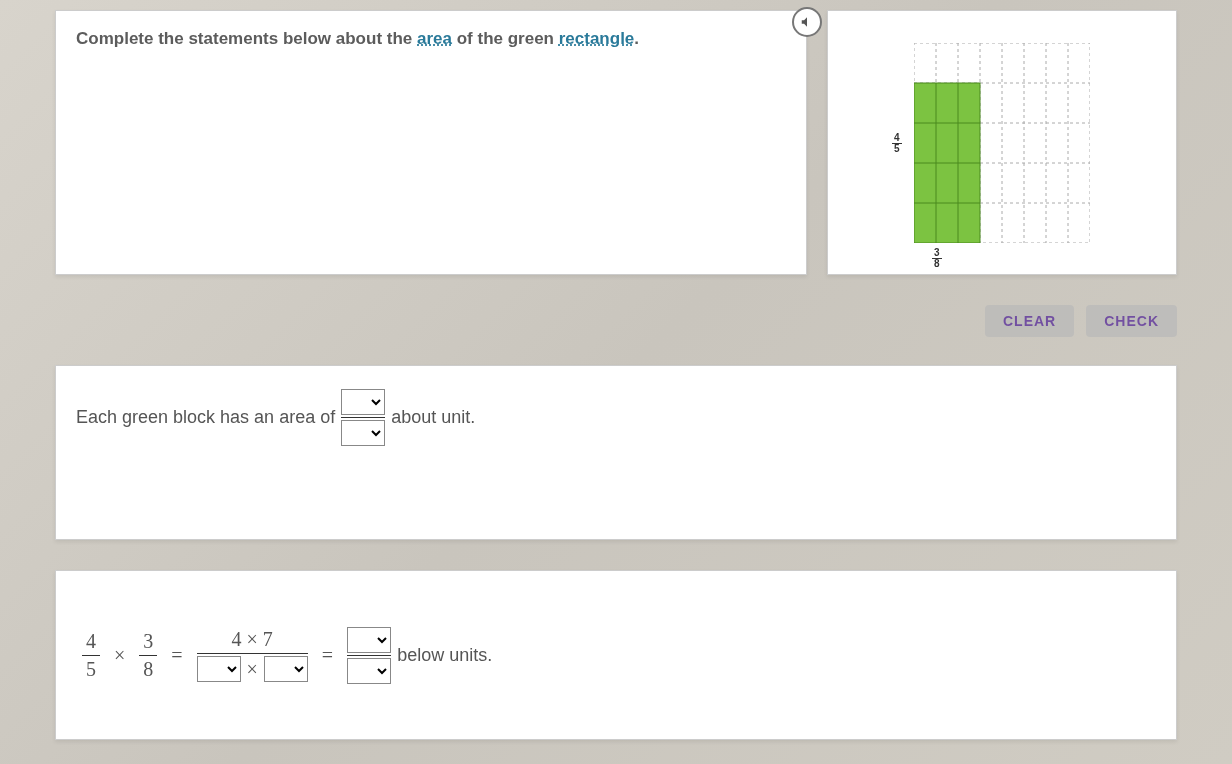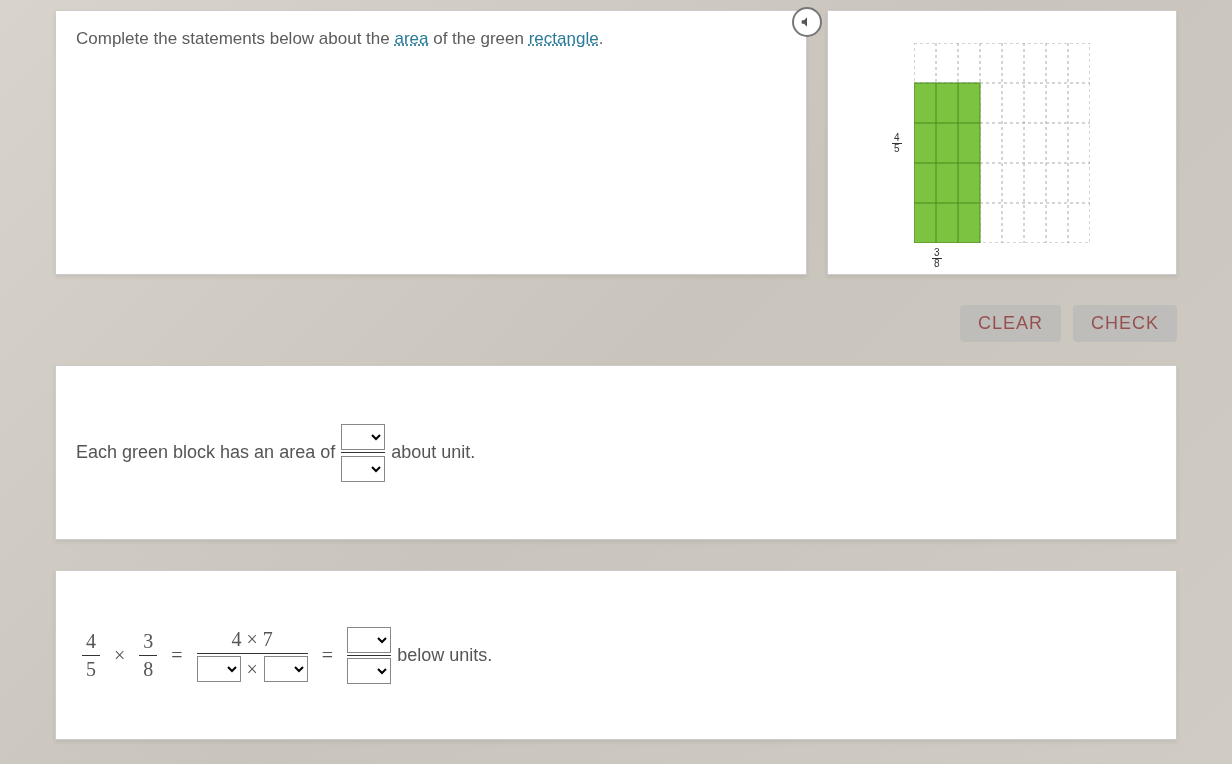--- a/index.html
+++ b/index.html
@@ -18,20 +18,21 @@
     box-shadow: 0 2px 4px rgba(0,0,0,0.08);
   }
   .top-row {
     position: absolute;
     top: 10px;
     left: 55px;
     right: 55px;
     height: 265px;
     display: flex;
     gap: 20px;
+    font-weight: bold;
   }
   .instruction-panel {
     flex: 1;
     padding: 18px 20px;
     font-size: 17px;
     color: #5c5c5c;
   }
   .instruction-panel .link { color: #2a7a9a; text-decoration: underline dotted; }
   .diagram-panel {
     width: 350px;
@@ -59,38 +60,38 @@
   .button-row {
     position:absolute;
     top: 305px;
     right: 55px;
     display:flex;
     gap:12px;
   }
   .btn {
     padding: 8px 18px;
     background: #b9b9b9;
-    color: #7f1d1d;
+    color: #4c1d95;
     border: none;
     border-radius: 4px;
-    font-size: 18px;
-    font-weight: normal;
+    font-size: 14px;
+    font-weight: bold;
     letter-spacing: 1px;
     cursor: pointer;
     opacity: 0.7;
   }
   .q-panel-1 {
     position:absolute;
     top: 365px;
     left: 55px;
     right: 55px;
     height: 175px;
     padding: 20px;
     display:flex;
-    align-items:center;
+    align-items:flex-start;
     font-size: 18px;
   }
   .q-panel-2 {
     position:absolute;
     top: 570px;
     left: 55px;
     right: 55px;
     height: 170px;
     padding: 20px;
     display:flex;

